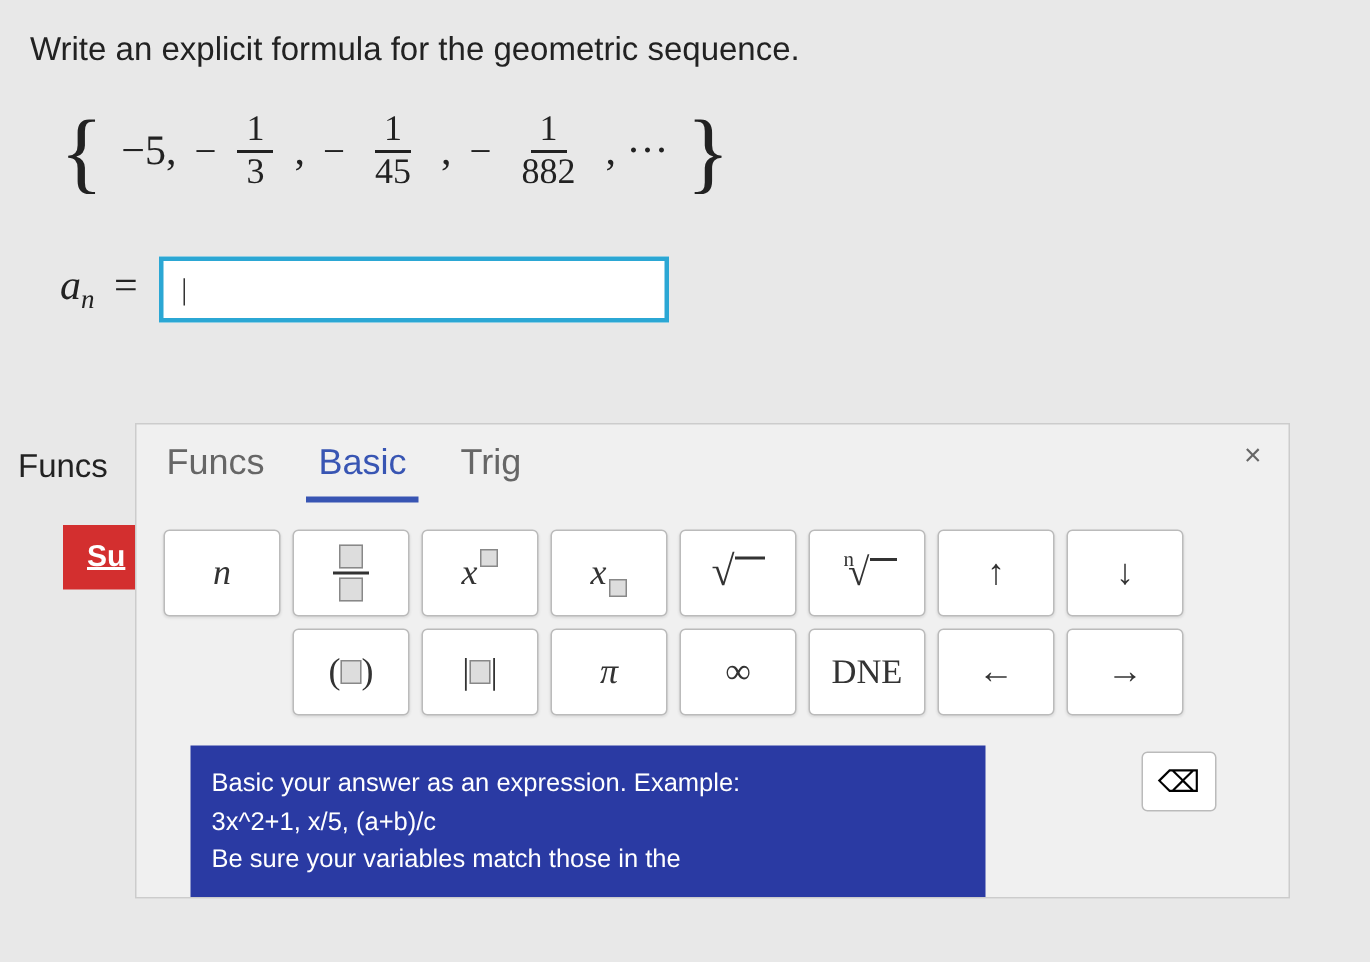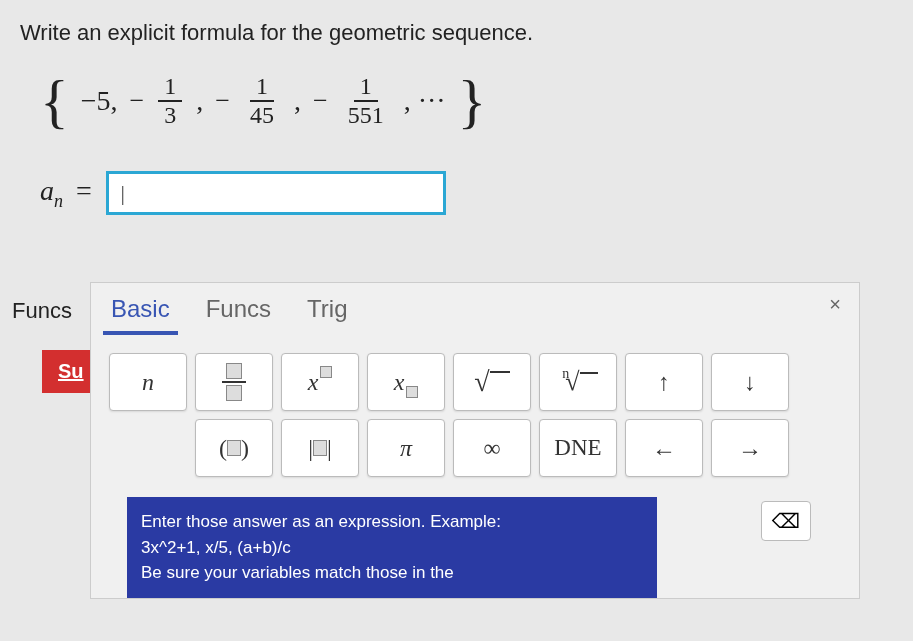--- a/index.html
+++ b/index.html
@@ -263,42 +263,42 @@
   <span>,</span>
   <span class="minus">−</span>
   <span class="fraction">
     <span class="num">1</span>
       <span class="den">45</span>
   </span>
   <span>,</span>
   <span class="minus">−</span>
   <span class="fraction">
     <span class="num">1</span>
-      <span class="den">551</span>
+      <span class="den">882</span>
   </span>
   <span>, ···</span>
   <span class="brace-right">}</span>
 </div>
 
 <div class="answer-row">
   <span class="answer-label">
     <span>a</span><sub>n</sub>
     <span style="font-style:normal; margin:0 6px;">=</span>
   </span>
   <input type="text" class="answer-input" value="|" style="">
 </div>
 
 <div class="quest-label" style="position:absolute; left:12px; top:290px;">Funcs</div>
 
 <button class="submit-btn">Su</button>
 
 <div class="keypad-panel">
   <div class="tabs">
+    <div class="tab">Funcs</div>
     <div class="tab active">Basic</div>
-    <div class="tab">Funcs</div>
     <div class="tab">Trig</div>
     <div class="close-x">×</div>
   </div>
 
   <div class="key-grid">
     <div class="key-row">
       <div class="key">n</div>
       <div class="key upright">
         <span class="frac-icon">
           <span class="box"></span>
@@ -338,19 +338,19 @@
       <div class="key">π</div>
       <div class="key upright">∞</div>
       <div class="key upright" style="font-size:23px;">DNE</div>
       <div class="key upright">←</div>
       <div class="key upright">→</div>
     </div>
   </div>
 
   <div class="hint-backspace-row">
     <div class="hint-box">
-      <div>Enter those answer as an expression. Example:</div>
+      <div>Basic your answer as an expression. Example:</div>
       <div>3x^2+1, x/5, (a+b)/c</div>
       <div>Be sure your variables match those in the</div>
     </div>
     <div class="bs-key">⌫</div>
   </div>
 </div>
 
 </body></html>

